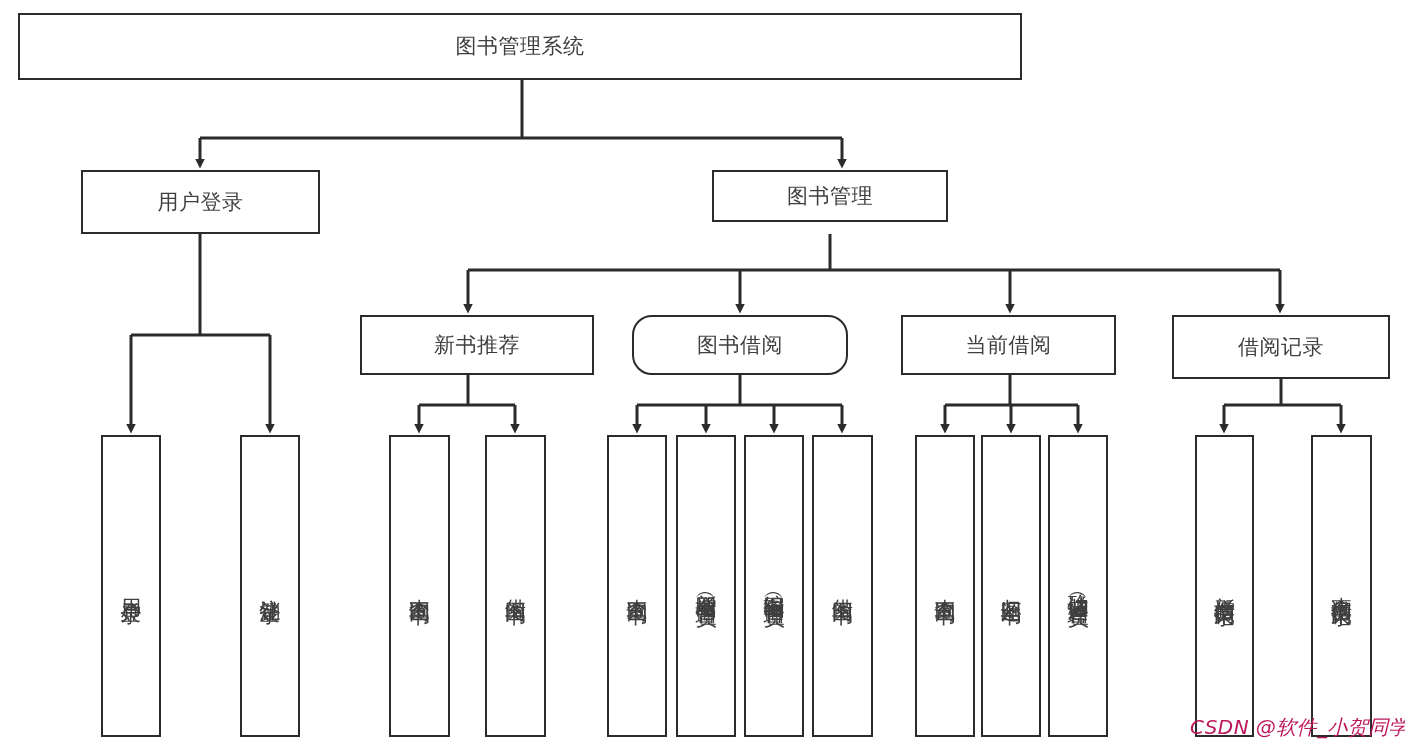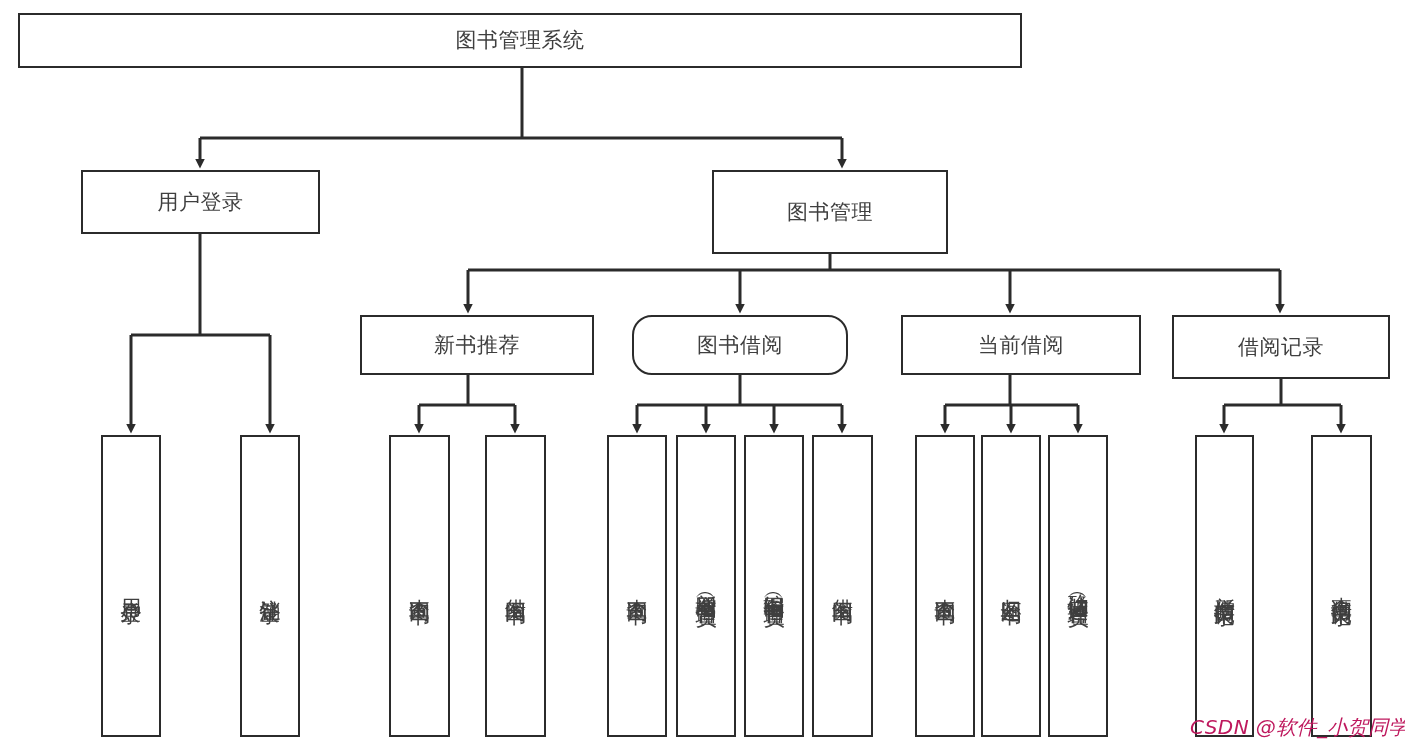--- a/index.html
+++ b/index.html
@@ -116,38 +116,38 @@
       <path d="M1011,405 L1011,425" marker-end="url(#arrow)"></path>
       <path d="M1078,405 L1078,425" marker-end="url(#arrow)"></path>
 
       <path d="M1281,375 L1281,405"></path>
       <path d="M1224,405 L1341,405"></path>
       <path d="M1224,405 L1224,425" marker-end="url(#arrow)"></path>
       <path d="M1341,405 L1341,425" marker-end="url(#arrow)"></path>
     </g>
   </svg>
 
-  <div class="node" style="left:18px; top:13px; width:1004px; height:55px;">
+  <div class="node" style="left:18px; top:13px; width:1004px; height:67px;">
     <span class="lbl">图书管理系统</span>
   </div>
 
   <div class="node" style="left:81px; top:170px; width:239px; height:64px;">
     <span class="lbl">用户登录</span>
   </div>
-  <div class="node" style="left:712px; top:170px; width:236px; height:84px;">
+  <div class="node" style="left:712px; top:170px; width:236px; height:52px;">
     <span class="lbl">图书管理</span>
   </div>
 
   <div class="node" style="left:360px; top:315px; width:234px; height:60px;">
     <span class="lbl">新书推荐</span>
   </div>
   <div class="node" style="left:632px; top:315px; width:216px; height:60px;border-radius:20px;">
     <span class="lbl">图书借阅</span>
   </div>
-  <div class="node" style="left:901px; top:315px; width:240px; height:60px;">
+  <div class="node" style="left:901px; top:315px; width:215px; height:60px;">
     <span class="lbl">当前借阅</span>
   </div>
   <div class="node" style="left:1172px; top:315px; width:218px; height:64px;">
     <span class="lbl">借阅记录</span>
   </div>
 
   <div class="node vertical" style="left:101px; top:435px; width:60px; height:302px;">
     <span class="lbl">用户登录</span>
   </div>
   <div class="node vertical" style="left:240px; top:435px; width:60px; height:302px;">

